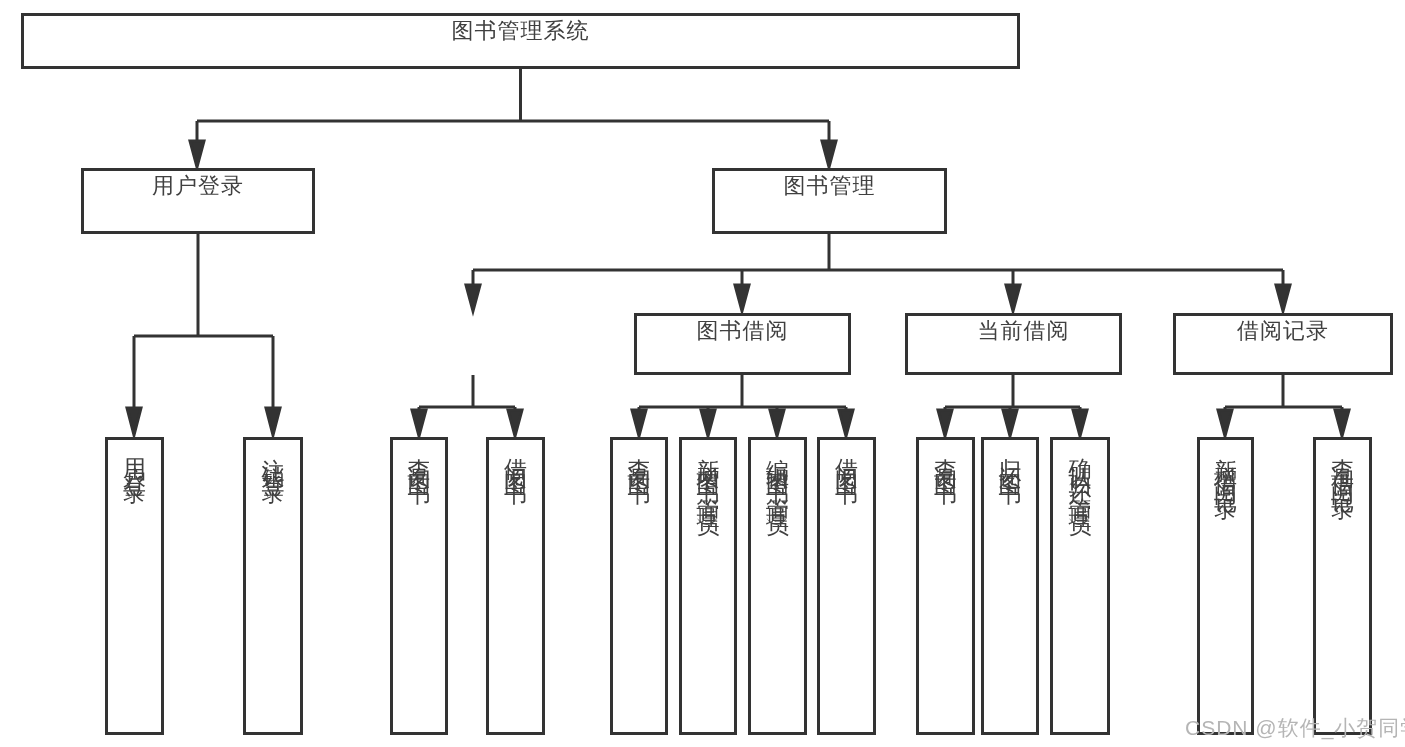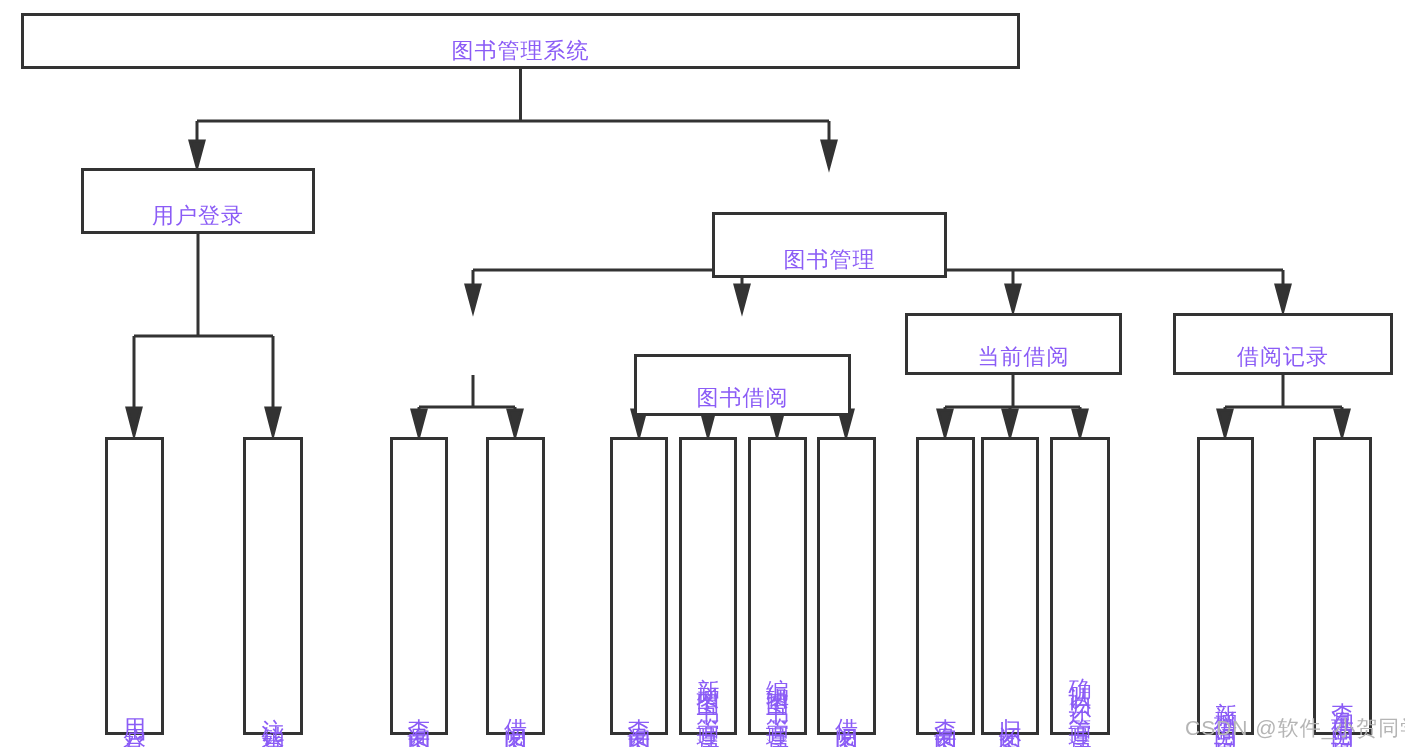--- a/index.html
+++ b/index.html
@@ -10,42 +10,42 @@
     position: relative;
     overflow: hidden;
   }
   #canvas { position: absolute; left: 0; top: 0; width: 1405px; height: 747px; }
   #wires { position: absolute; left: 0; top: 0; z-index: 1; }
   .box {
     position: absolute;
     box-sizing: border-box;
     border: 3px solid #333333;
     background: #ffffff;
-    color: #8b5cf6;
+    color: #404040;
     display: flex;
-    align-items: flex-end;
+    align-items: flex-start;
     justify-content: center;
     z-index: 2;
     font-family: Liberation Serif, serif;
   }
   .h-box { font-size: 22px; letter-spacing: 1px; }
   .v-box span {
     writing-mode: vertical-rl;
     text-orientation: mixed;
     font-size: 23px;
     letter-spacing: 8px;
     line-height: 1;
     white-space: nowrap;
   }
   
   #node-root            { left: 21px;   top: 13px;  width: 999px; height: 56px; }
   #node-user-login      { left: 81px;   top: 168px; width: 234px; height: 66px; }
-  #node-book-management { left: 712px;  top: 168px; width: 235px; height: 66px; margin-top: 44px; }
+  #node-book-management { left: 712px;  top: 168px; width: 235px; height: 66px; }
   #node-new-book        { left: 363px;  top: 313px; width: 220px; height: 62px; }
-  #node-book-borrow     { left: 634px;  top: 313px; width: 217px; height: 62px; margin-top: 41px; }
+  #node-book-borrow     { left: 634px;  top: 313px; width: 217px; height: 62px; }
   #node-current-borrow  { left: 905px;  top: 313px; width: 217px; height: 62px; padding-left: 20px; }
   #node-borrow-records  { left: 1173px; top: 313px; width: 220px; height: 62px; }
 
   .leaf { top: 437px; height: 298px; }
   #leaf-ul-0 { left: 105px;  width: 59px; }
   #leaf-ul-1 { left: 243px;  width: 60px; }
   #leaf-nb-0 { left: 390px;  width: 58px; }
   #leaf-nb-1 { left: 486px;  width: 59px; }
   #leaf-bb-0 { left: 610px;  width: 58px; }
   #leaf-bb-1 { left: 679px;  width: 58px; }

